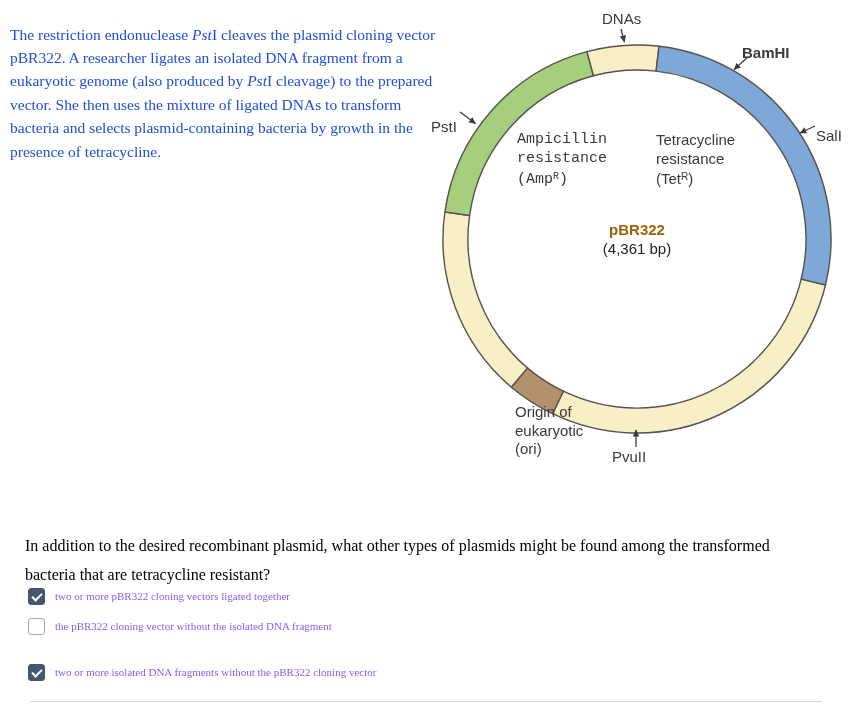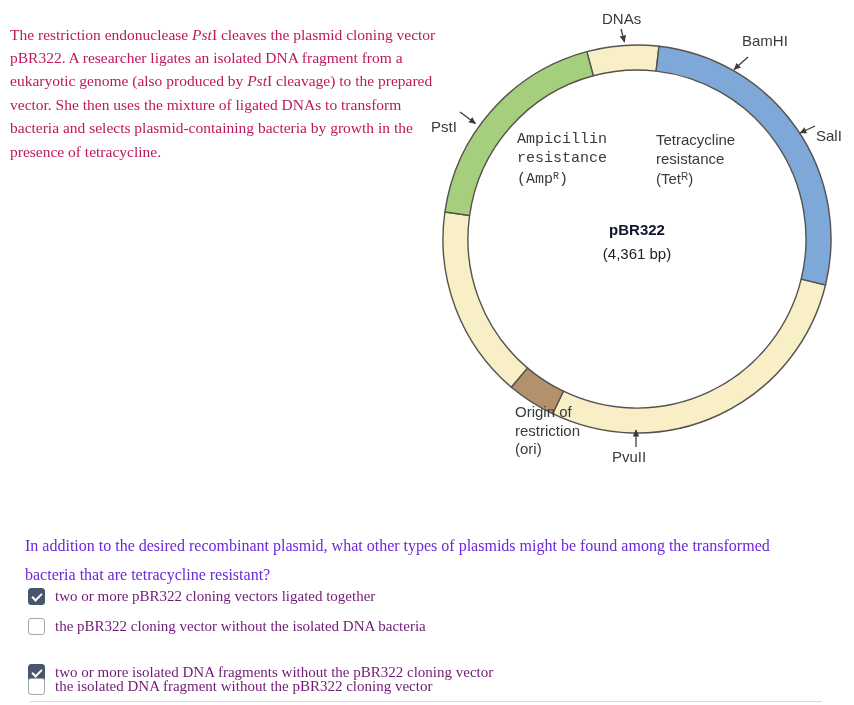--- a/index.html
+++ b/index.html
@@ -1,42 +1,42 @@
 <!DOCTYPE html>
 <html><head>
 <meta charset="utf-8">
 <style>
   html,body{margin:0;padding:0;background:#fff;}
   #page{position:relative;width:854px;height:705px;background:#ffffff;overflow:hidden;
         font-family:"Liberation Serif", serif;}
 
   
   #intro{position:absolute;left:10px;top:7px;width:430px;
-         font-size:15.5px;line-height:23.4px;color:#be185d;}
+         font-size:15.5px;line-height:23.4px;color:#1d4ed8;}
   .ital{font-style:italic;}
 
   
   #plasmid-svg{position:absolute;left:0;top:0;}
   .ring-seg{stroke-width:1.4;}
   .site-arrow{stroke-width:1.3;fill:none;}
 
   
   .dlabel{position:absolute;font-family:"Liberation Sans", sans-serif;
           font-size:15px;line-height:18.5px;color:#3a3a3a;white-space:nowrap;}
   sup.r{font-size:10px;vertical-align:4px;}
   #lbl-center{text-align:center;width:180px;color:#222;}
-  #lbl-center .ttl{font-weight:700;color:#0f172a;}
-  #lbl-center .sub{margin-top:5px;}
+  #lbl-center .ttl{font-weight:700;color:#a16207;}
+  #lbl-center .sub{}
   #lbl-pvuii{width:50px;text-align:left;}
 
   
   #question{position:absolute;left:25px;top:531px;width:778px;
-            font-size:16px;line-height:29px;color:#6d28d9;}
+            font-size:16px;line-height:29px;color:#000000;}
   .opt-row{position:absolute;left:28px;height:19px;display:flex;align-items:center;gap:10px;cursor:pointer;}
-  .opt-label{font-size:15px;color:#701a75;line-height:19px;white-space:nowrap;}
+  .opt-label{font-size:11px;color:#8b5cf6;line-height:19px;white-space:nowrap;}
   .cb{width:17px;height:17px;box-sizing:border-box;border:1.5px solid #a2a7ac;
       border-radius:3px;background:#fff;position:relative;flex:0 0 auto;}
   .cb.checked::after{content:'';position:absolute;left:3px;top:4px;width:8px;height:4px;
       border-left:2.2px solid #fff;border-bottom:2.2px solid #fff;transform:rotate(-45deg);}
 
   #divider{position:absolute;left:30px;top:701px;width:792px;height:1px;background:#d7dbdf;}
 </style>
 </head>
 <body>
 
@@ -62,21 +62,21 @@
     <path class="ring-seg" d="M 511.4 387.2 A 194 194 0 0 0 552.6 413.7 L 563.4 391.2 A 169 169 0 0 1 527.6 368.1 Z" fill="#b3916c" stroke="#55534e"></path>
 
     <line class="site-arrow" x1="621" y1="29" x2="624.5" y2="42" marker-end="url(#ah)" stroke="#3e3c39"></line>
     <line class="site-arrow" x1="748" y1="57" x2="734" y2="69.5" marker-end="url(#ah)" stroke="#3e3c39"></line>
     <line class="site-arrow" x1="815" y1="126" x2="800" y2="133" marker-end="url(#ah)" stroke="#3e3c39"></line>
     <line class="site-arrow" x1="460" y1="112" x2="475.5" y2="123.5" marker-end="url(#ah)" stroke="#3e3c39"></line>
     <line class="site-arrow" x1="636" y1="447" x2="636" y2="430" marker-end="url(#ah)" stroke="#3e3c39"></line>
   </svg>
 
   <div class="dlabel" style="left:602px;top:10px;">DNAs</div>
-  <div class="dlabel" style="left:742px;top:32px;">BamHI</div>
+  <div class="dlabel" style="left:742px;top:44px;font-weight:bold;">BamHI</div>
   <div class="dlabel" style="left:816px;top:111px;margin-top:16px;">SalI</div>
   <div class="dlabel" style="left:431px;top:109px;margin-top:9px;">PstI</div>
   <div class="dlabel" id="lbl-pvuii" style="left:612px;top:448px;">PvuII</div>
 
   <div class="dlabel" style="left:517px;top:131px;font-family:Liberation Mono, monospace;">
     <div>Ampicillin</div>
     <div>resistance</div>
     <div><span>(Amp</span><sup class="r">R</sup><span>)</span></div>
   </div>
 
@@ -86,37 +86,33 @@
     <div><span>(Tet</span><sup class="r">R</sup><span>)</span></div>
   </div>
 
   <div class="dlabel" id="lbl-center" style="left:547px;top:221px;">
     <div class="ttl">pBR322</div>
     <div class="sub">(4,361 bp)</div>
   </div>
 
   <div class="dlabel" style="left:471px;top:403px;margin-left:44px;">
     <div>Origin of</div>
-    <div>restriction</div>
+    <div>eukaryotic</div>
     <div>(ori)</div>
   </div>
 
   <div id="question">In addition to the desired recombinant plasmid, what other types of plasmids might be found among the transformed bacteria that are tetracycline resistant?</div>
 
   <div class="opt-row" style="top:587px;">
     <div class="cb checked" style="background: rgb(71, 86, 108); border-color: rgb(71, 86, 108);"></div>
     <span class="opt-label">two or more pBR322 cloning vectors ligated together</span>
   </div>
   <div class="opt-row" style="top:617px;">
     <div class="cb"></div>
-    <span class="opt-label">the pBR322 cloning vector without the isolated DNA bacteria</span>
+    <span class="opt-label">the pBR322 cloning vector without the isolated DNA fragment</span>
   </div>
   <div class="opt-row" style="top:663px;">
     <div class="cb checked" style="background: rgb(71, 86, 108); border-color: rgb(71, 86, 108);"></div>
     <span class="opt-label">two or more isolated DNA fragments without the pBR322 cloning vector</span>
-  </div>
-  <div class="opt-row" style="top:677px;">
-    <div class="cb"></div>
-    <span class="opt-label">the isolated DNA fragment without the pBR322 cloning vector</span>
   </div>
 
   <div id="divider"></div>
 </div>
 
 </body></html>

